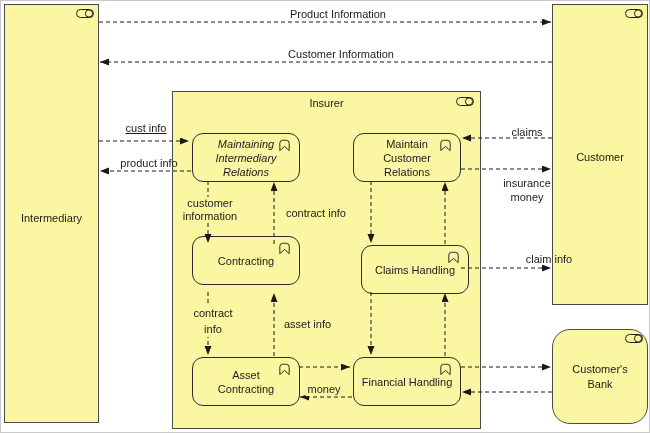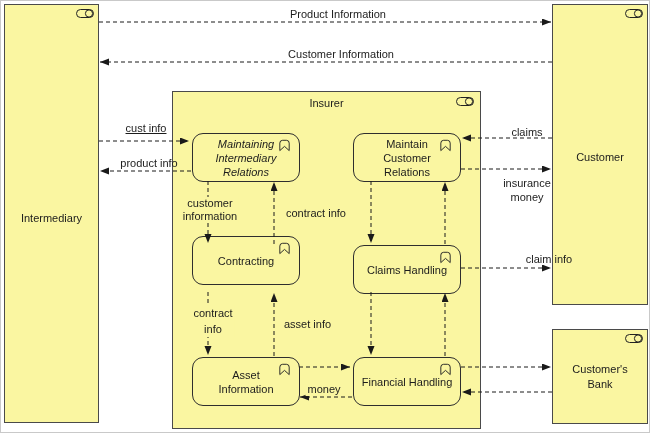--- a/index.html
+++ b/index.html
@@ -53,21 +53,21 @@
   </div>
 
   <div class="node" style="left:551px;top:3px;width:96px;height:301px;">
     <svg class="role-icon" width="18" height="9" viewBox="0 0 18 9">
       <rect x="0.5" y="0.5" width="17" height="8" rx="4" fill="none" stroke="#222"></rect>
       <circle cx="13" cy="4.5" r="3.6" fill="none" stroke="#222"></circle>
     </svg>
     <div class="node-label" style="top:145px;">Customer</div>
   </div>
 
-  <div class="node" style="left:551px;top:328px;width:96px;height:95px;">
+  <div class="node" style="left:551px;top:328px;width:96px;height:95px;border-radius:18px;">
     <svg class="role-icon" width="18" height="9" viewBox="0 0 18 9">
       <rect x="0.5" y="0.5" width="17" height="8" rx="4" fill="none" stroke="#222"></rect>
       <circle cx="13" cy="4.5" r="3.6" fill="none" stroke="#222"></circle>
     </svg>
     <div class="bank-center">
       <div class="func-label" style="line-height:15px;">Customer's
 Bank</div>
     </div>
   </div>
 
@@ -96,33 +96,33 @@
 Relations</div>
     </div>
 
     <div class="func" style="left:19px;top:144px;">
       <svg class="func-icon" width="15" height="15" viewBox="0 0 16 16">
         <path d="M3,14.5 L3,6.5 Q3,3.5 6,3.5 L10,3.5 Q13,3.5 13,6.5 L13,14.5 L8,10 Z" fill="none" stroke="#222" stroke-linejoin="round"></path>
       </svg>
       <div class="func-label">Contracting</div>
     </div>
 
-    <div class="func" style="left:180px;top:153px;align-items:center;">
+    <div class="func" style="left:188px;top:153px;align-items:center;">
       <svg class="func-icon" width="15" height="15" viewBox="0 0 16 16">
         <path d="M3,14.5 L3,6.5 Q3,3.5 6,3.5 L10,3.5 Q13,3.5 13,6.5 L13,14.5 L8,10 Z" fill="none" stroke="#222" stroke-linejoin="round"></path>
       </svg>
       <div class="func-label">Claims Handling</div>
     </div>
 
     <div class="func" style="left:19px;top:265px;">
       <svg class="func-icon" width="15" height="15" viewBox="0 0 16 16">
         <path d="M3,14.5 L3,6.5 Q3,3.5 6,3.5 L10,3.5 Q13,3.5 13,6.5 L13,14.5 L8,10 Z" fill="none" stroke="#222" stroke-linejoin="round"></path>
       </svg>
       <div class="func-label">Asset
-Information</div>
+Contracting</div>
     </div>
 
     <div class="func" style="left:180px;top:265px;">
       <svg class="func-icon" width="15" height="15" viewBox="0 0 16 16">
         <path d="M3,14.5 L3,6.5 Q3,3.5 6,3.5 L10,3.5 Q13,3.5 13,6.5 L13,14.5 L8,10 Z" fill="none" stroke="#222" stroke-linejoin="round"></path>
       </svg>
       <div class="func-label">Financial Handling</div>
     </div>
   </div>
 

